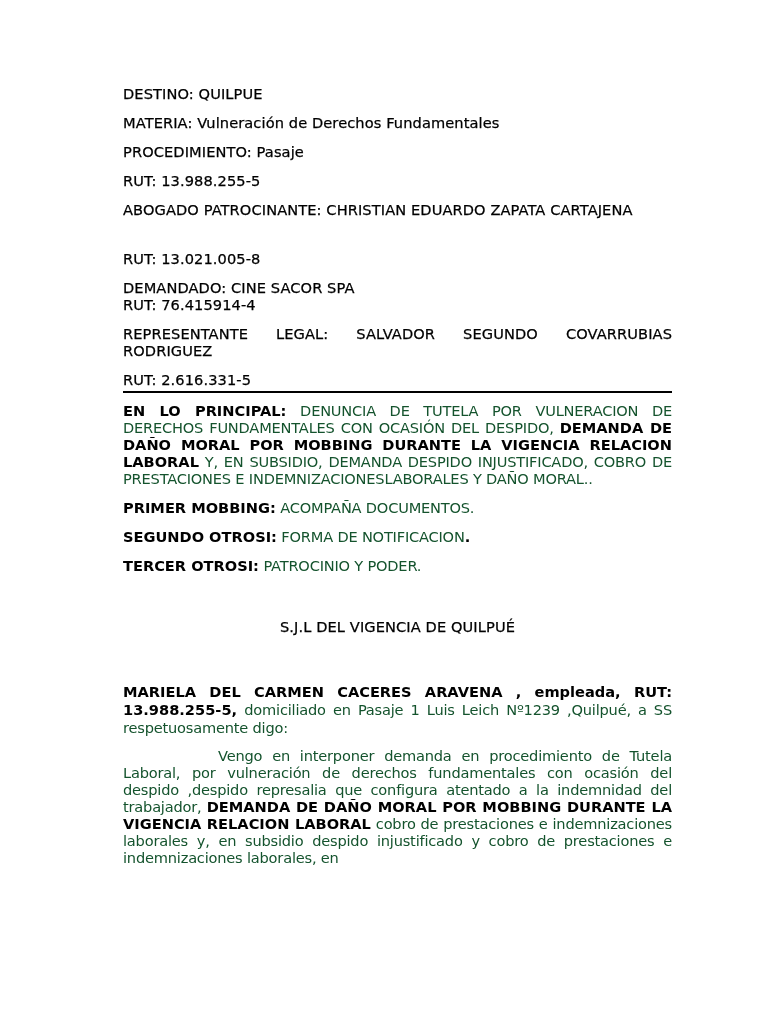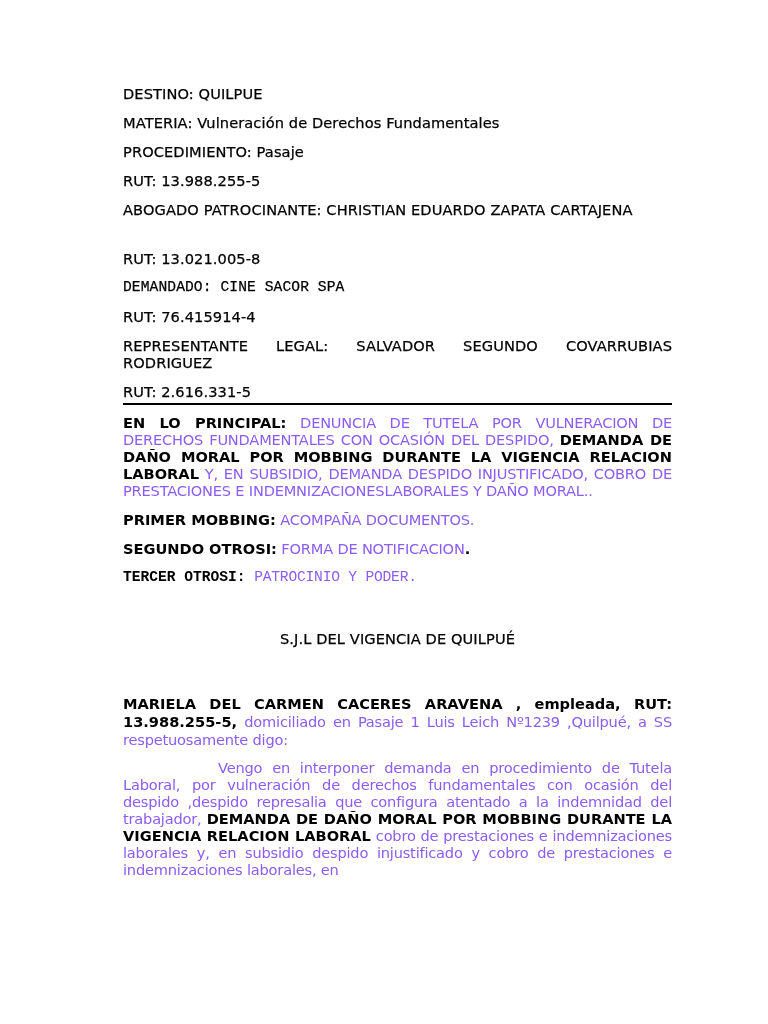--- a/index.html
+++ b/index.html
@@ -8,49 +8,49 @@
     font-family: "DejaVu Sans", sans-serif; color: #000;
   }
   .page {
     position: absolute; left: 123px; top: 85px; width: 549px;
     font-size: 14.6px; line-height: 17px;
   }
   .line { margin: 0; }
   .hdr { font-weight: normal; letter-spacing: 0.1px; -webkit-text-stroke: 0.25px #000; }
   .just { text-align: justify; text-align-last: left; }
   b, .b { font-weight: bold; }
-  .thin { font-weight: normal; color: #8b5cf6; letter-spacing: -0.2px; }
+  .thin { font-weight: normal; color: #14532d; letter-spacing: -0.2px; }
   .rule { height: 2px; background: #000; margin: 3px 0 9px 0; }
   .center { text-align: center; }
   .indent { text-indent: 95px; }
 </style>
 </head>
 <body>
 
 <div class="page">
 
   <p class="line hdr" style="margin-bottom:12px;">DESTINO: QUILPUE</p>
   <p class="line hdr" style="margin-bottom:12px;">MATERIA: Vulneración de Derechos Fundamentales</p>
   <p class="line hdr" style="margin-bottom:12px;">PROCEDIMIENTO: Pasaje</p>
   <p class="line hdr" style="margin-bottom:12px;">RUT:  13.988.255-5</p>
   <p class="line hdr just" style="margin-bottom:12px;">ABOGADO PATROCINANTE: CHRISTIAN EDUARDO ZAPATA CARTAJENA</p>
   <p class="line hdr" style="margin-bottom:12px;margin-top:32px;">RUT: 13.021.005-8</p>
-  <p class="line hdr" style="margin-bottom:12px;font-family:Liberation Mono, monospace;">DEMANDADO: CINE SACOR SPA</p>
+  <p class="line hdr" style="">DEMANDADO: CINE SACOR SPA</p>
   <p class="line hdr" style="margin-bottom:12px;">RUT: 76.415914-4</p>
   <p class="line hdr just" style="margin-bottom:12px;">REPRESENTANTE LEGAL: SALVADOR SEGUNDO COVARRUBIAS RODRIGUEZ</p>
   <p class="line hdr">RUT: 2.616.331-5</p>
   <div class="rule"></div>
 
   <p class="line just" style="margin-bottom:12px;"><span class="b">EN LO PRINCIPAL:</span><span class="thin"> DENUNCIA DE TUTELA POR  VULNERACION DE DERECHOS FUNDAMENTALES CON OCASIÓN DEL DESPIDO, </span><span class="b">DEMANDA DE DAÑO MORAL POR MOBBING DURANTE LA VIGENCIA RELACION LABORAL</span><span class="thin"> Y, EN SUBSIDIO, DEMANDA DESPIDO INJUSTIFICADO, COBRO DE PRESTACIONES E INDEMNIZACIONESLABORALES Y DAÑO MORAL..</span></p>
 
   <p class="line" style="margin-bottom:12px;"><span class="b">PRIMER MOBBING:</span><span class="thin"> ACOMPAÑA DOCUMENTOS.</span></p>
 
   <p class="line" style="margin-bottom:12px;"><span class="b">SEGUNDO OTROSI:</span><span class="thin"> FORMA DE NOTIFICACION</span><span class="b">.</span></p>
 
-  <p class="line" style="margin-bottom:44px;font-family:Liberation Mono, monospace;"><span class="b">TERCER OTROSI:</span><span class="thin"> PATROCINIO Y PODER.</span></p>
+  <p class="line" style="margin-bottom:44px;"><span class="b">TERCER OTROSI:</span><span class="thin"> PATROCINIO Y PODER.</span></p>
 
   <p class="line hdr center" style="margin-bottom:48px;">S.J.L DEL VIGENCIA DE QUILPUÉ</p>
 
   <p class="line just" style="margin-bottom:10px; line-height:18px;"><span class="b">MARIELA DEL CARMEN CACERES ARAVENA , empleada, RUT: 13.988.255-5,</span><span class="thin"> domiciliado en Pasaje 1 Luis Leich   Nº1239 ,Quilpué, a SS respetuosamente digo:</span></p>
 
   <p class="line just indent"><span class="thin">Vengo en interponer demanda en procedimiento de Tutela Laboral, por vulneración de derechos fundamentales con ocasión del despido ,despido represalia que configura  atentado a la indemnidad del trabajador, </span><span class="b">DEMANDA DE DAÑO MORAL POR MOBBING DURANTE LA VIGENCIA RELACION LABORAL</span><span class="thin"> cobro de prestaciones e indemnizaciones laborales y, en subsidio despido injustificado y cobro de prestaciones e indemnizaciones laborales, en</span></p>
 
 </div>
 
 </body></html>

